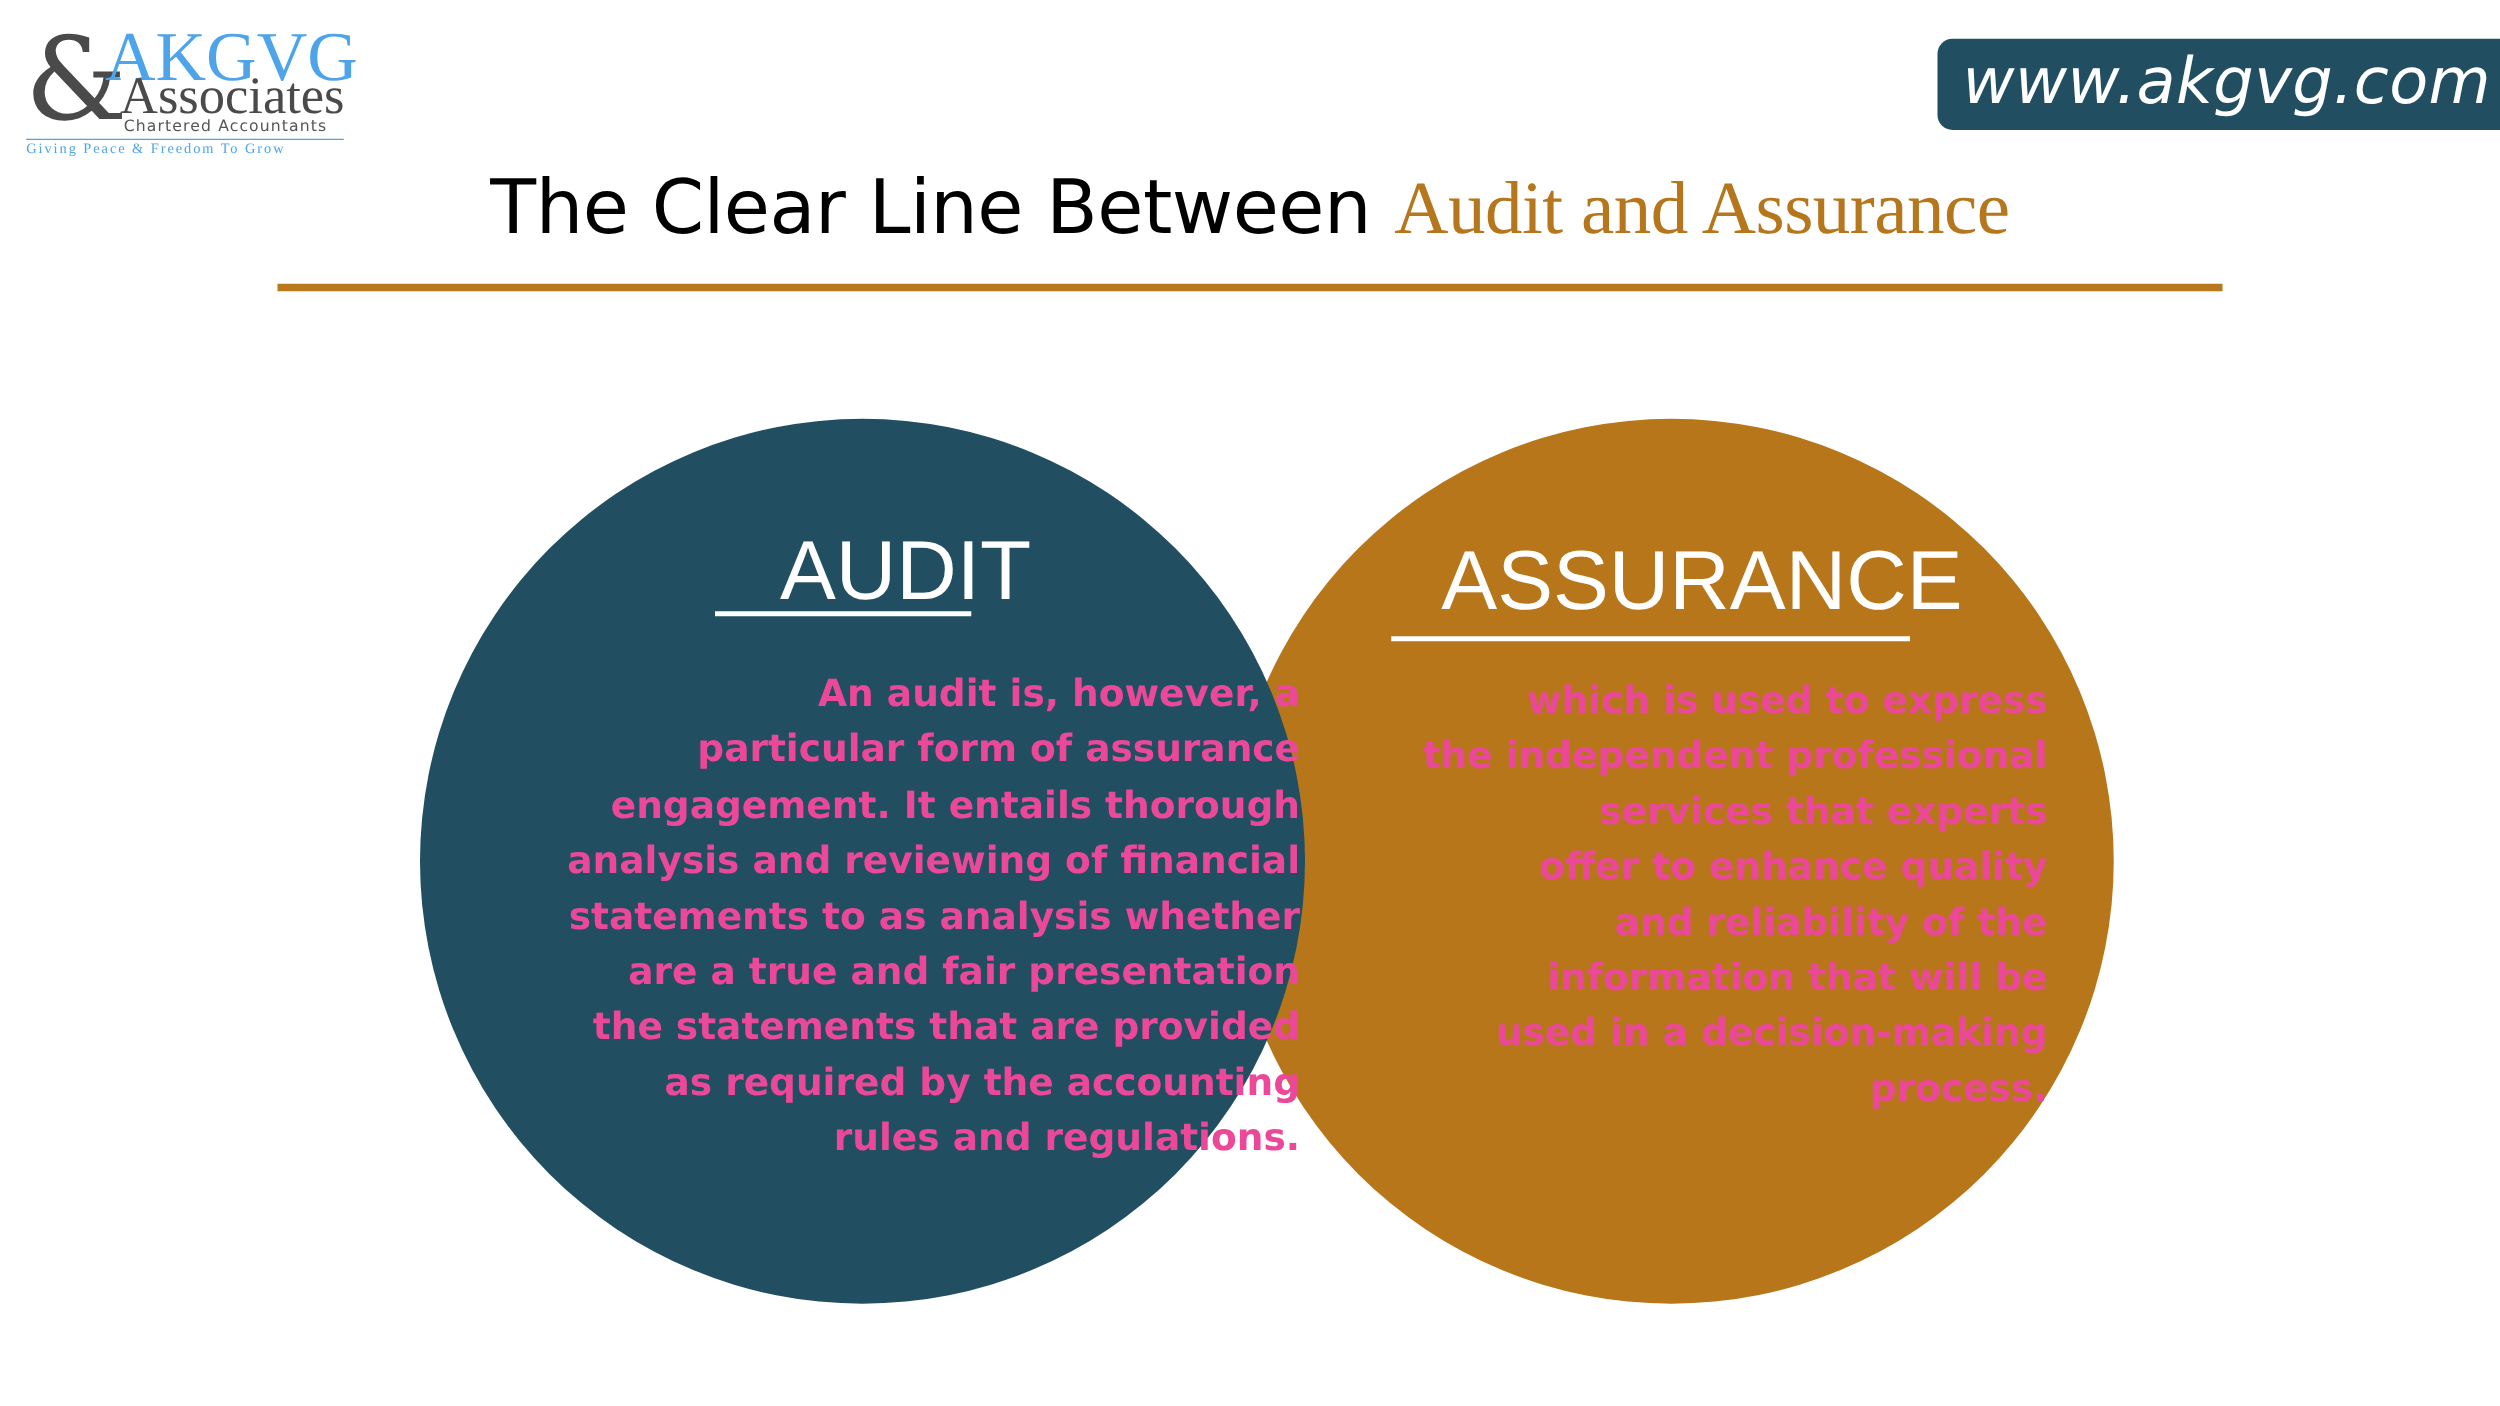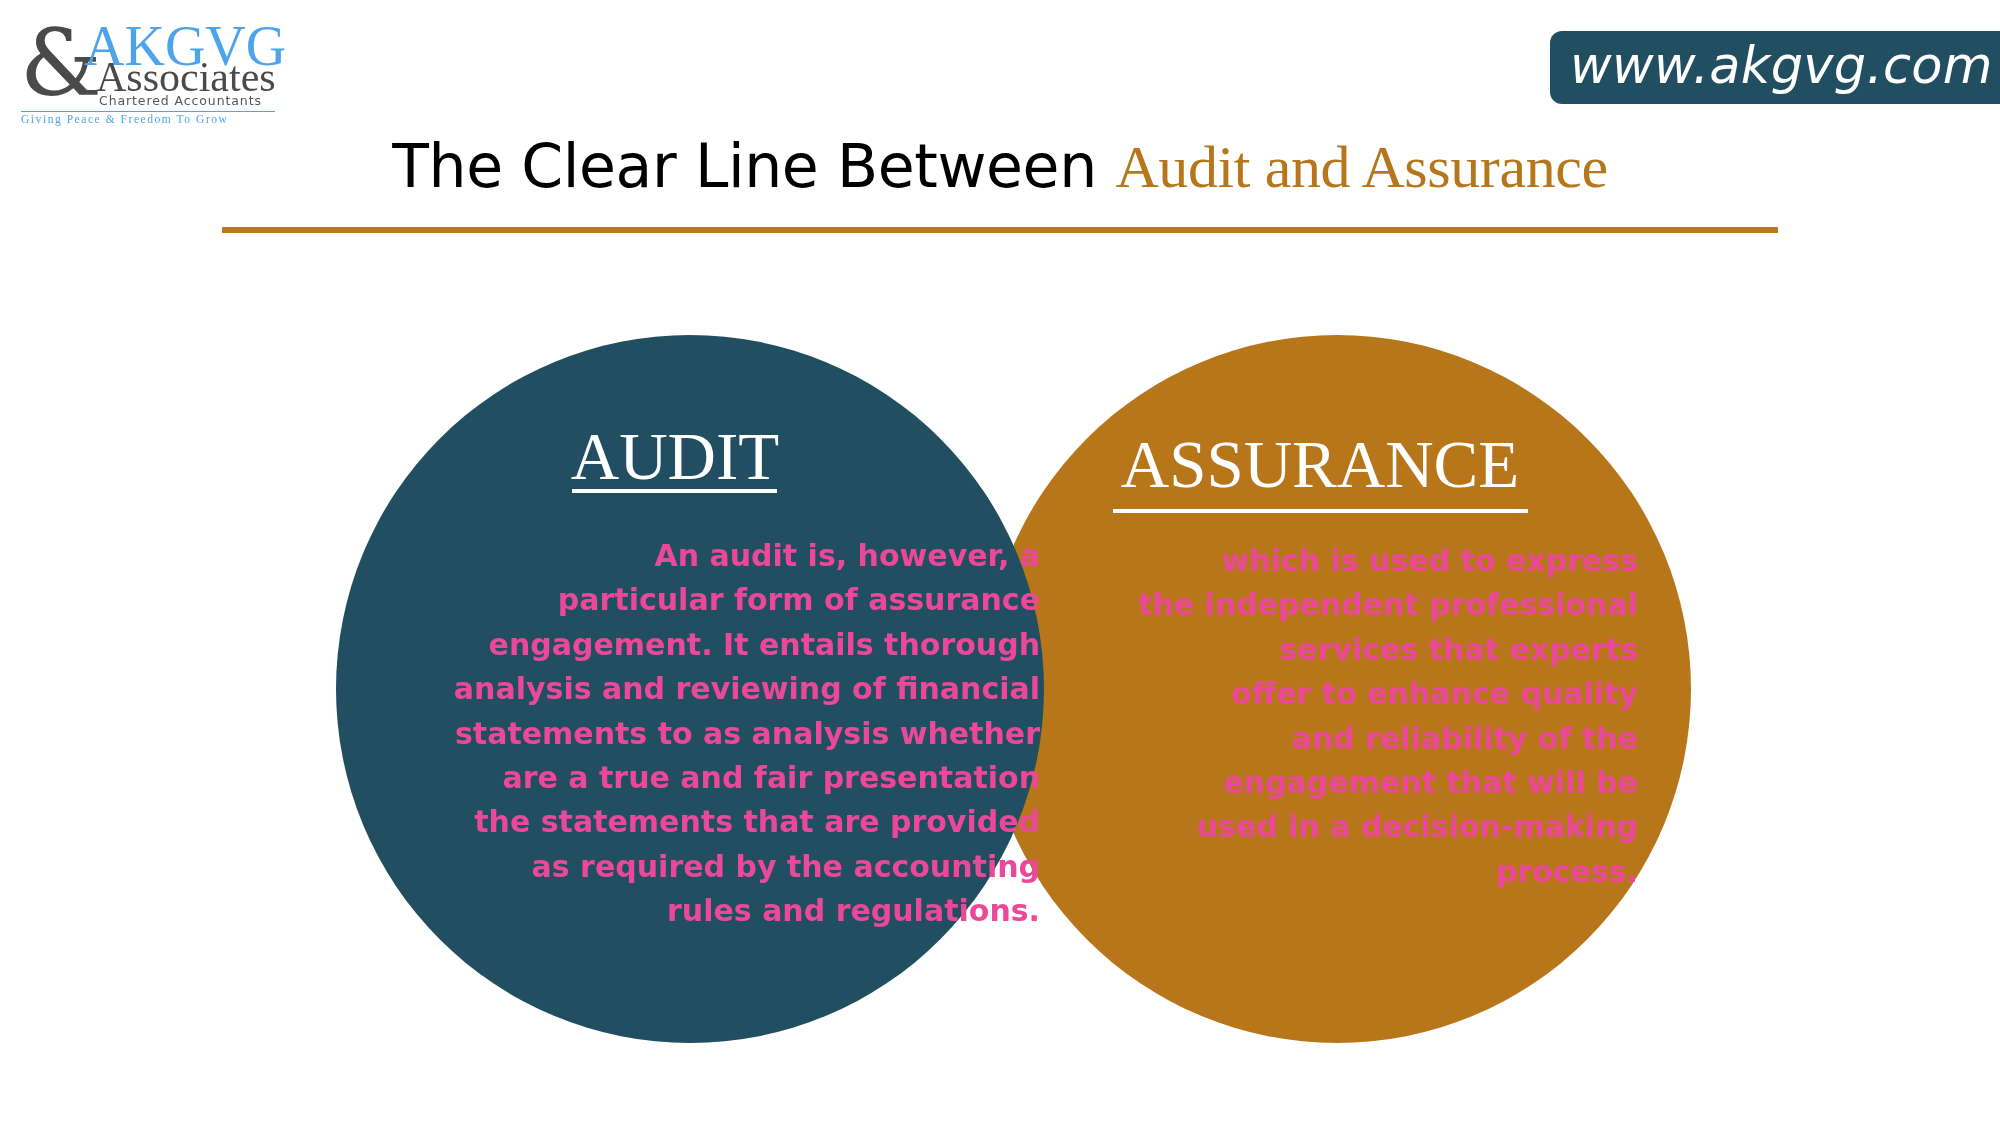--- a/index.html
+++ b/index.html
@@ -66,22 +66,22 @@
 
   
   .circle {
     border-radius: 50%; width: 708px; height: 708px;
   }
   .circle-assurance { left: 983px; top: 335px; background: #b8761b; z-index: 1; }
   .circle-audit { left: 336px; top: 335px; background: #214f61; z-index: 2; }
 
   .heading {
     position: absolute; z-index: 3; color: #ffffff; white-space: nowrap;
-    font-family: Liberation Serif, serif; font-weight: normal;
-    text-align: center; line-height: 1;
+    font-family: Liberation Sans, sans-serif; font-weight: normal;
+    text-align: right; line-height: 1;
   }
   .heading-audit { left: 525px; top: 423px; width: 300px; font-size: 67px; }
   .heading-assurance { left: 1070px; top: 431px; width: 500px; font-size: 67px; }
   .h-rule { position: absolute; z-index: 3; height: 4px; background: #ffffff; }
   .h-rule-audit { left: 572px; top: 489px; width: 205px; }
   .h-rule-assurance { left: 1113px; top: 509px; width: 415px; }
 
   .body-text {
     position: absolute; z-index: 3; color: #ec4899;
     font-family: "DejaVu Sans", sans-serif; font-weight: bold;
@@ -128,16 +128,16 @@
 </div>
 
 <div class="heading heading-assurance">ASSURANCE</div>
 <div class="h-rule h-rule-assurance"></div>
 <div class="body-text body-assurance">
   <span class="ln">which is used to express</span>
   <span class="ln">the independent professional</span>
   <span class="ln">services that experts</span>
   <span class="ln">offer to enhance quality</span>
   <span class="ln">and reliability of the</span>
-  <span class="ln">engagement that will be</span>
+  <span class="ln">information that will be</span>
   <span class="ln">used in a decision-making</span>
   <span class="ln">process.</span>
 </div>
 
 </body></html>

